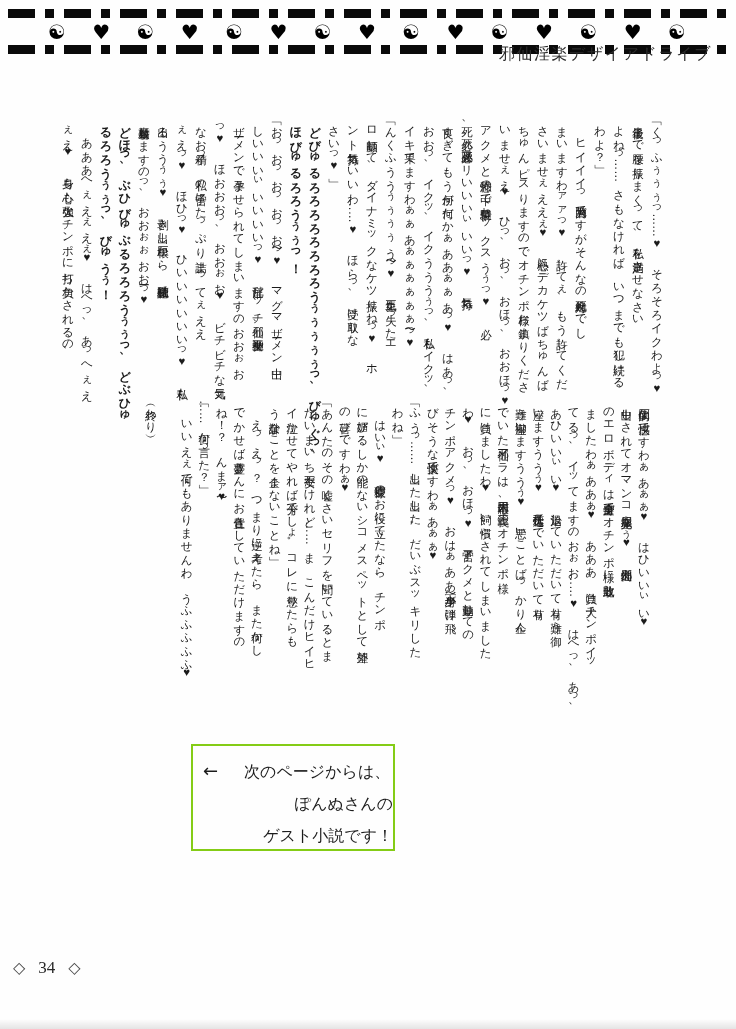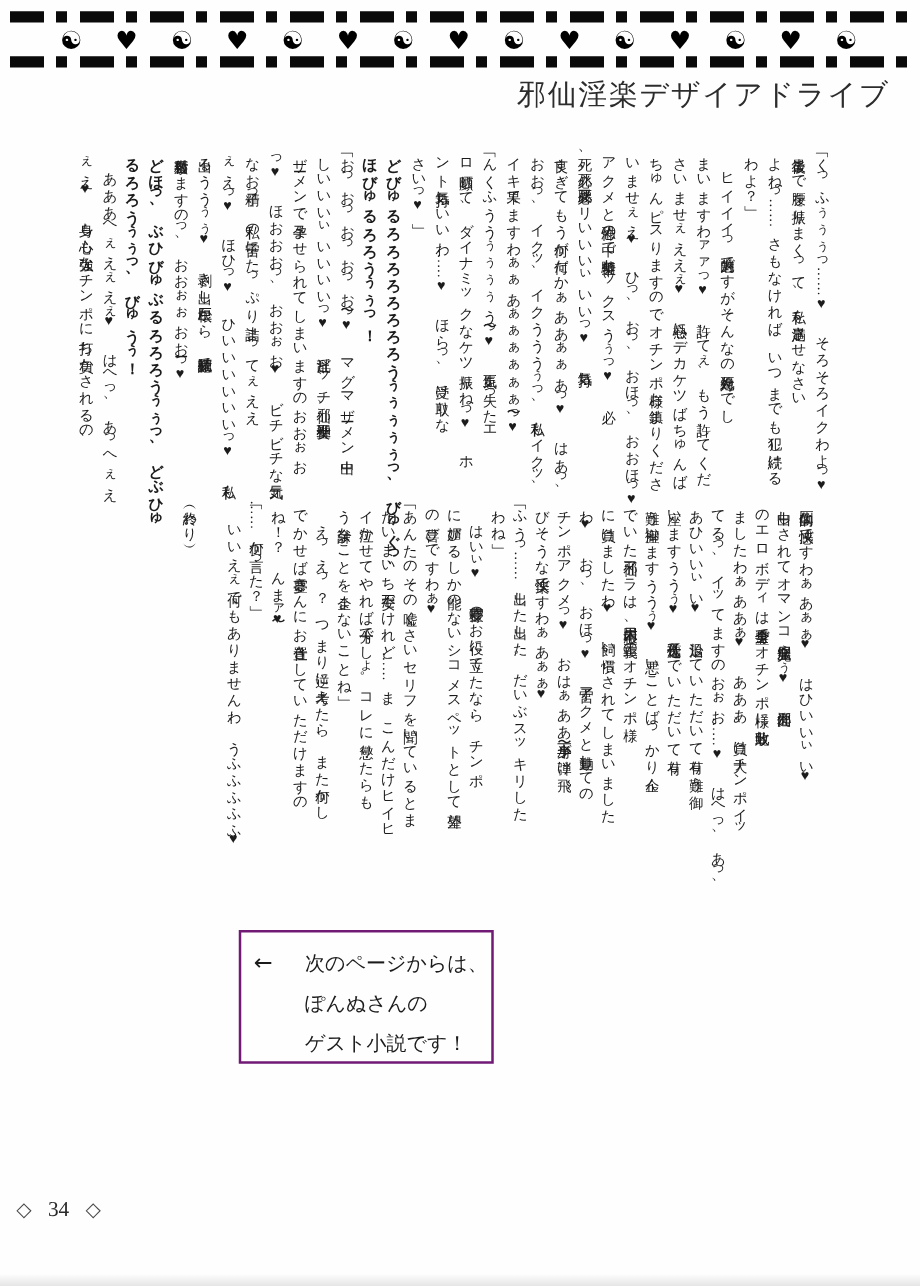--- a/index.html
+++ b/index.html
@@ -22,23 +22,23 @@
     height:23px;margin:2px 0;
     display:flex;justify-content:space-between;align-items:center;
     padding:0 44px 0 40px;
     font-family:"DejaVu Sans",sans-serif;
     font-size:20px;line-height:1;color:#000;
   }
   .symrow span{display:inline-block;line-height:1;}
 
   
   #title{
-    position:absolute;top:60px;right:24px;
+    position:absolute;top:44px;right:24px;
     font-family:"Liberation Sans","DejaVu Sans",sans-serif;
-    font-size:23px;letter-spacing:1.5px;color:#2c2c2c;font-weight:400;
+    font-size:16px;letter-spacing:1.5px;color:#2c2c2c;font-weight:400;
     white-space:nowrap;
   }
 
   
   .vblock{
     position:absolute;
     writing-mode:vertical-rl;
     text-orientation:mixed;
     color:#1b1b1b;
   }
@@ -47,26 +47,26 @@
   #block2{top:400px;right:84px;height:306px;font-size:11.5px;line-height:17.6px;}
   .vblock p.sfx{
     font-weight:bold;font-size:12px;letter-spacing:0;
     font-family:"DejaVu Sans",sans-serif;
   }
   .vblock p.owari{margin-right:18px;}
 
   
   #guestbox{
     position:absolute;left:191px;top:744px;width:204px;height:107px;
-    border:2px solid #701a75;box-sizing:border-box;
+    border:2px solid #84cc16;box-sizing:border-box;
     padding:9px 0 4px 10px;
     font-size:16px;color:#1b1b1b;
   }
   #guestbox p{margin:0;line-height:32px;white-space:nowrap;}
-  #guestbox .ind{padding-left:41px;}
+  #guestbox .ind{padding-left:41px;text-align:right;}
   #guestbox .arrow{
     display:inline-block;width:41px;
     font-family:"DejaVu Sans",sans-serif;font-size:18px;
   }
 
   
   #footer{
     position:absolute;top:958px;left:0;right:0;
     text-align:left;font-size:17px;color:#2a2a2a;
   }

